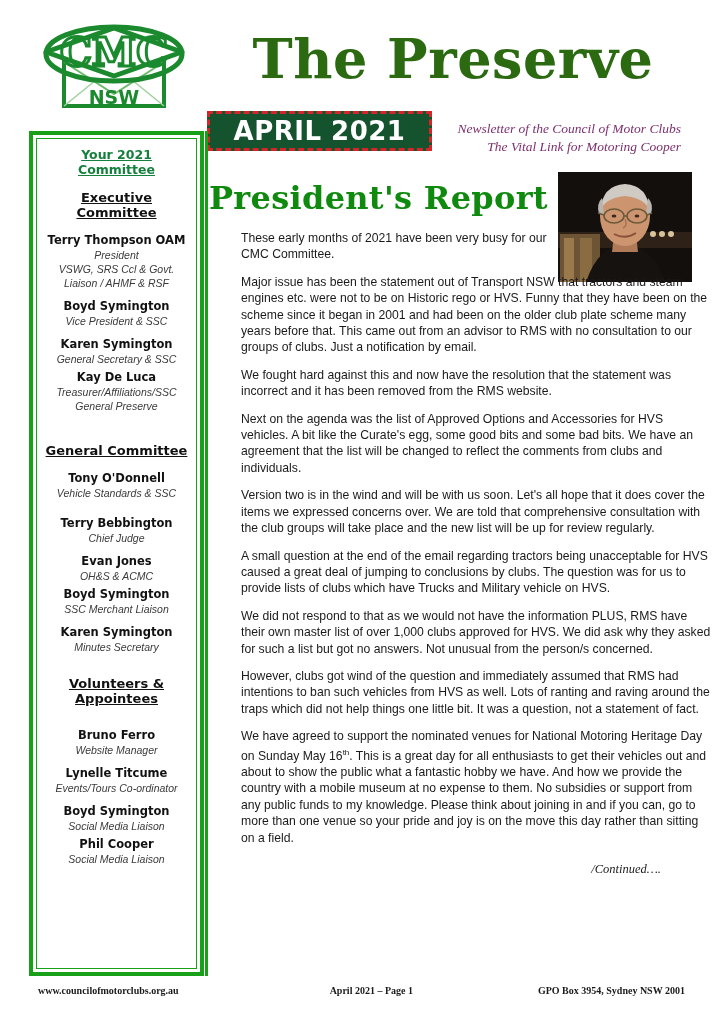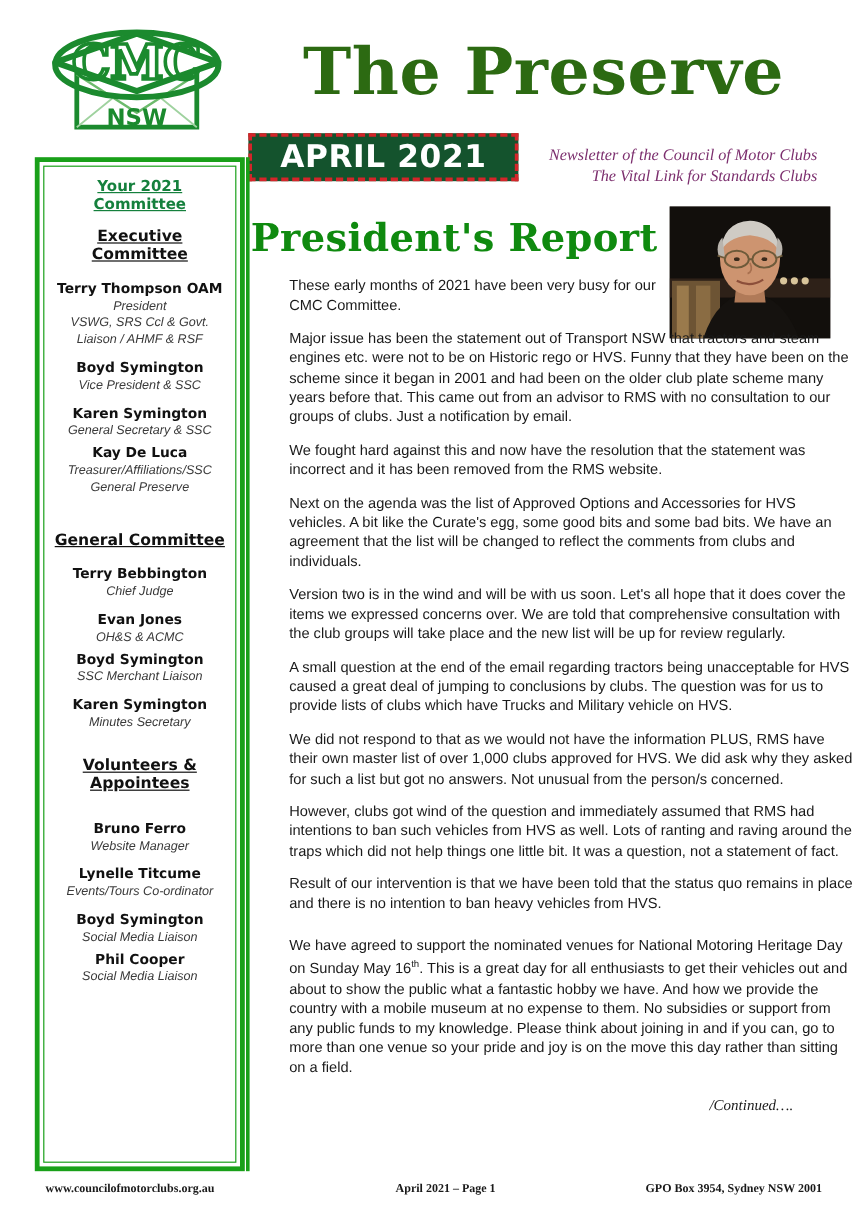--- a/index.html
+++ b/index.html
@@ -221,21 +221,21 @@
         <text x="80" y="82" text-anchor="middle" font-family="DejaVu Sans, sans-serif" font-size="19" font-weight="bold" fill="#1b8a2e">NSW</text>
       </svg>
     </div>
 
     <div class="title-main">The Preserve</div>
 
     <div class="date-badge">APRIL 2021</div>
 
     <div class="taglines">
       <div>Newsletter of the Council of Motor Clubs</div>
-      <div>The Vital Link for Standards Clubs</div>
+      <div>The Vital Link for Motoring Cooper</div>
     </div>
   </div>
 
   <div class="sidebar">
     <div class="sidebar-inner">
 
       <div class="sb-title">Your 2021 Committee</div>
 
       <div class="sb-heading">Executive Committee</div>
 
@@ -258,20 +258,24 @@
 
       <div class="sb-person">
         <div class="sb-name">Kay De Luca</div>
         <div class="sb-role">Treasurer/Affiliations/SSC</div>
         <div class="sb-role">General Preserve</div>
       </div>
 
       <div class="sb-heading gap-top">General Committee</div>
 
 
+      <div class="sb-person loose">
+        <div class="sb-name">Tony O'Donnell</div>
+        <div class="sb-role">Vehicle Standards &amp; SSC</div>
+      </div>
 
       <div class="sb-person">
         <div class="sb-name">Terry Bebbington</div>
         <div class="sb-role">Chief Judge</div>
       </div>
 
       <div class="sb-person tight">
         <div class="sb-name">Evan Jones</div>
         <div class="sb-role">OH&amp;S &amp; ACMC</div>
       </div>
@@ -357,21 +361,20 @@
     </div>
 
     <div class="body-col">
       <p class="para">Major issue has been the statement out of Transport NSW that tractors and steam engines etc. were not to be on Historic rego or HVS.  Funny that they have been on the scheme since it began in 2001 and had been on the older club plate scheme many years before that.  This came out from an advisor to RMS with no consultation to our groups of clubs.  Just a notification by email.</p>
       <p class="para">We fought hard against this and now have the resolution that the statement was incorrect and it has been removed from the RMS website.</p>
       <p class="para">Next on the agenda was the list of Approved Options and Accessories for HVS vehicles.  A bit like the Curate's egg, some good bits and some bad bits.  We have an agreement that the list will be changed to reflect the comments from clubs and individuals.</p>
       <p class="para">Version two is in the wind and will be with us soon.  Let's all hope that it does cover the items we expressed concerns over.  We are told that comprehensive consultation with the club groups will take place and the new list will be up for review regularly.</p>
       <p class="para">A small question at the end of the email regarding tractors being unacceptable for HVS caused a great deal of jumping to conclusions by clubs.  The question was for us to provide lists of clubs which have Trucks and Military vehicle on HVS.</p>
       <p class="para">We did not respond to that as we would not have the information PLUS, RMS have their own master list of over 1,000 clubs approved for HVS.  We did ask why they asked for such a list but got no answers.   Not unusual from the person/s concerned.</p>
       <p class="para">However, clubs got wind of the question and immediately assumed that RMS had intentions to ban such vehicles from HVS as well.  Lots of ranting and raving around the traps which did not help things one little bit.  It was a question, not a statement of fact.</p>
-      <p class="para spaced">Result of our intervention is that we have been told that the status quo remains in place and there is no intention to ban heavy vehicles from HVS.</p>
 
       <p class="para">
         <span>We have agreed to support the nominated venues for National Motoring Heritage Day on Sunday May 16</span><sup>th</sup><span>.   This is a great day for all enthusiasts to get their vehicles out and about to show the public what a fantastic hobby we have.  And how we provide the country with a mobile museum at no expense to them.  No subsidies or support from any public funds to my knowledge.  Please think about joining in and if you can, go to more than one venue so your pride and joy is on the move this day rather than sitting on a field.</span>
       </p>
 
       <div class="continued">/Continued….</div>
     </div>
   </div>
 
   <div class="footer">

